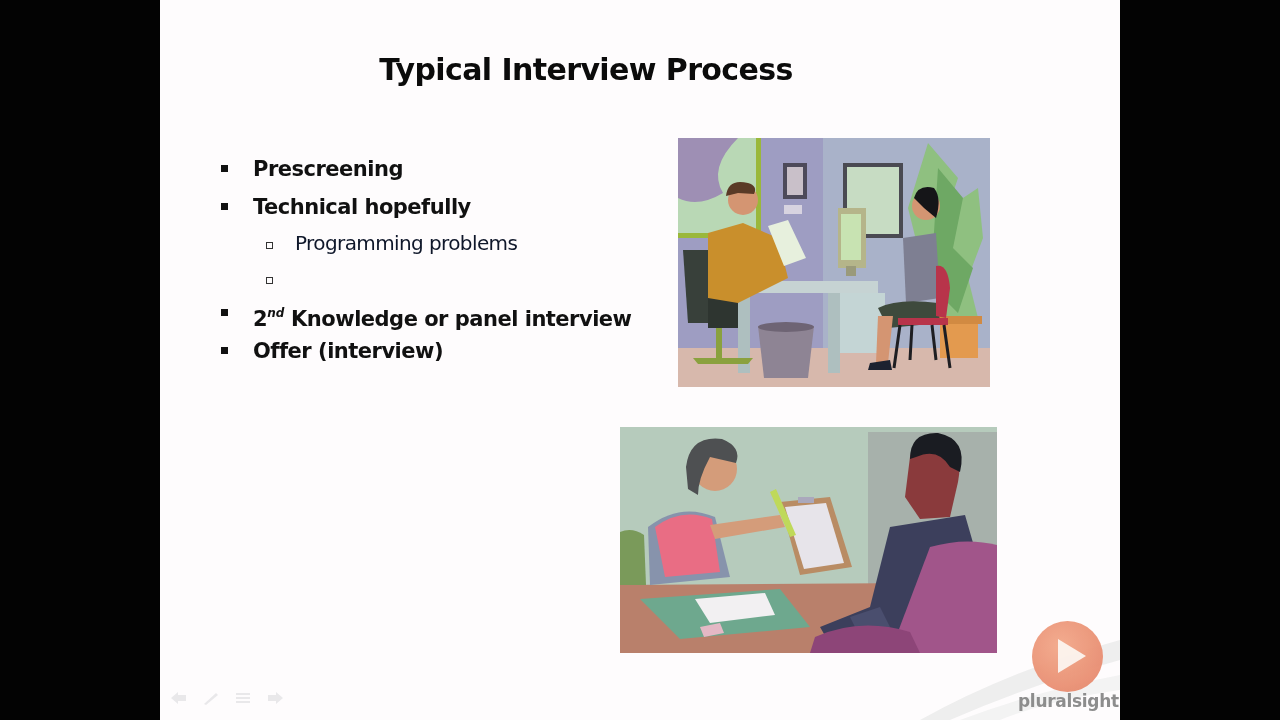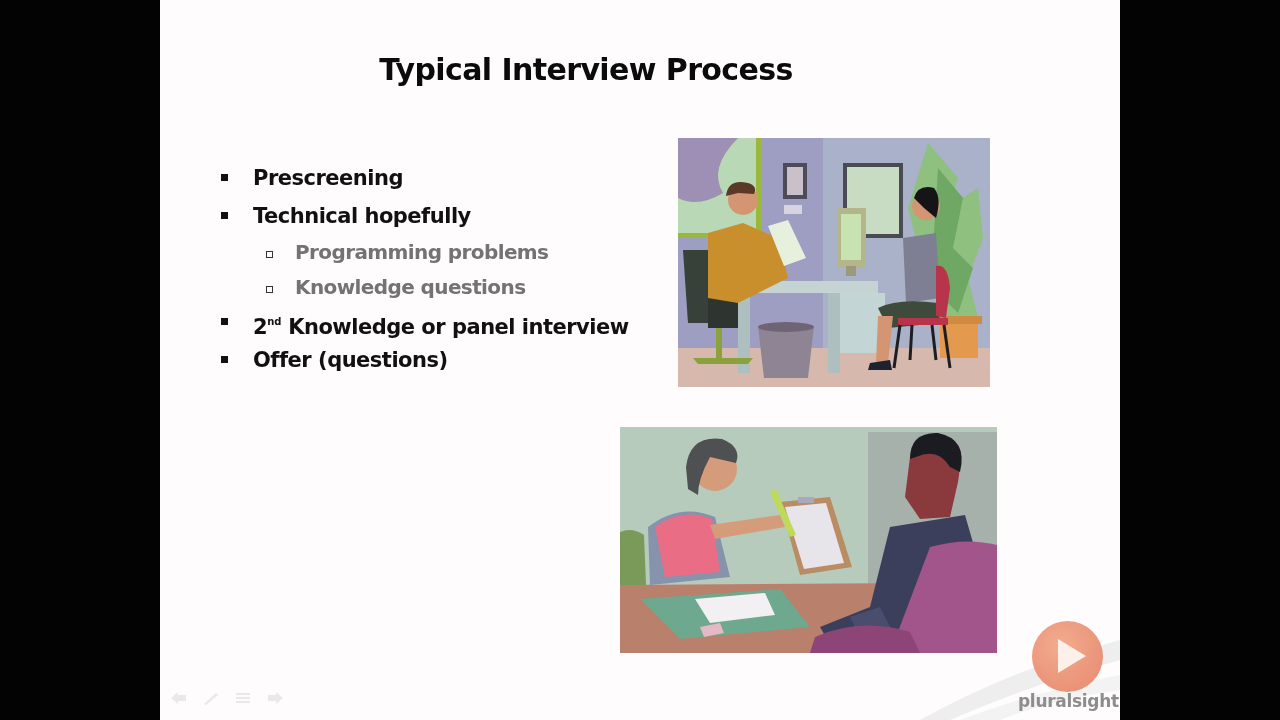--- a/index.html
+++ b/index.html
@@ -14,39 +14,39 @@
     position: absolute; left: 160px; top: 0; width: 960px; height: 720px;
     background: #fefcfd; overflow: hidden;
   }
 
   .slide-title {
     position: absolute; left: 0; top: 52px; width: 852px; text-align: center;
     font-family: "DejaVu Sans", sans-serif; font-weight: bold; font-size: 30px;
     color: #0b0b0b; letter-spacing: -0.6px;
   }
 
-  .bullets { position: absolute; left: 58px; top: 163px; width: 440px; }
+  .bullets { position: absolute; left: 58px; top: 154px; width: 440px; }
   .bullet {
     position: relative; height: 38px; line-height: 30px;
     font-family: "DejaVu Sans", sans-serif; font-weight: bold; font-size: 21px;
     color: #111; letter-spacing: -0.5px; padding-left: 35px; white-space: nowrap;
   }
   .bullet .marker {
     position: absolute; left: 3px; top: 11px; width: 7px; height: 7px; background: #111;
   }
   .sub-bullet {
     position: relative; height: 35px; line-height: 30px;
-    font-family: "DejaVu Sans", sans-serif; font-weight: bold; font-size: 20px;
-    color: #737373; letter-spacing: -0.6px; padding-left: 77px; white-space: nowrap;
+    font-family: "DejaVu Sans", sans-serif; font-weight: normal; font-size: 20px;
+    color: #0f172a; letter-spacing: -0.6px; padding-left: 77px; white-space: nowrap;
   }
   .sub-bullet .marker {
     position: absolute; left: 48px; top: 14px; width: 7px; height: 7px;
     border: 1px solid #333; background: transparent;
   }
-  sup { font-size: 10px; vertical-align: 9px; letter-spacing: 0; }
+  sup { font-size: 12px; vertical-align: 9px; letter-spacing: 0; font-style: italic; }
 
   
   .clip1 {
     position: absolute; left: 518px; top: 138px; width: 312px; height: 249px; overflow: hidden;
     background: #9c9cbf;
   }
   .clip2 {
     position: absolute; left: 460px; top: 427px; width: 377px; height: 226px; overflow: hidden;
     background: #b7cbbd;
   }
@@ -92,29 +92,28 @@
     <div class="bullet" style="height:36px;">
       <span class="marker"></span>
       <span>Technical hopefully</span>
     </div>
     <div class="sub-bullet">
       <span class="marker"></span>
       <span>Programming problems</span>
     </div>
     <div class="sub-bullet">
       <span class="marker"></span>
-      <span>Knowledge questions</span>
     </div>
     <div class="bullet">
       <span class="marker"></span>
       <span>2</span><sup>nd</sup><span> Knowledge or panel interview</span>
     </div>
     <div class="bullet">
       <span class="marker"></span>
-      <span>Offer (questions)</span>
+      <span>Offer (interview)</span>
     </div>
   </div>
 
   <div class="clip1">
     <svg viewBox="0 0 312 249" preserveAspectRatio="none">
       <rect x="0" y="0" width="312" height="249" fill="#9e9dc2"></rect>
       <rect x="145" y="0" width="167" height="215" fill="#a9b2c9"></rect>
       <rect x="0" y="210" width="312" height="39" fill="#d7b8ac"></rect>
 
       <rect x="0" y="0" width="82" height="100" fill="#b9d8b5"></rect>

